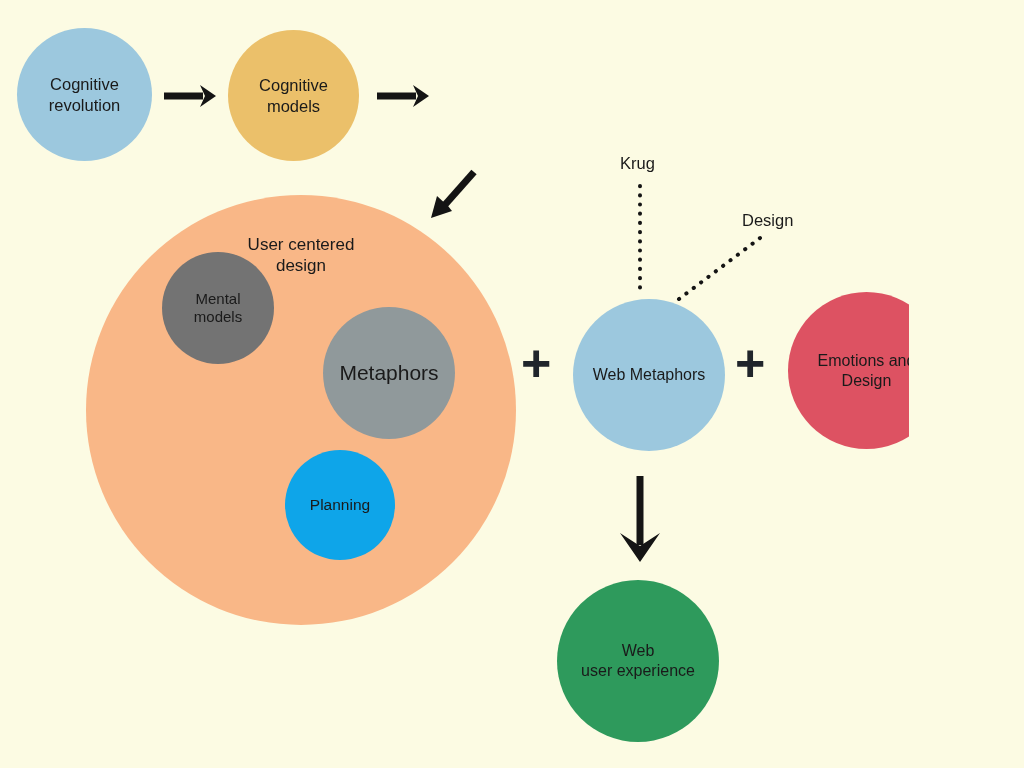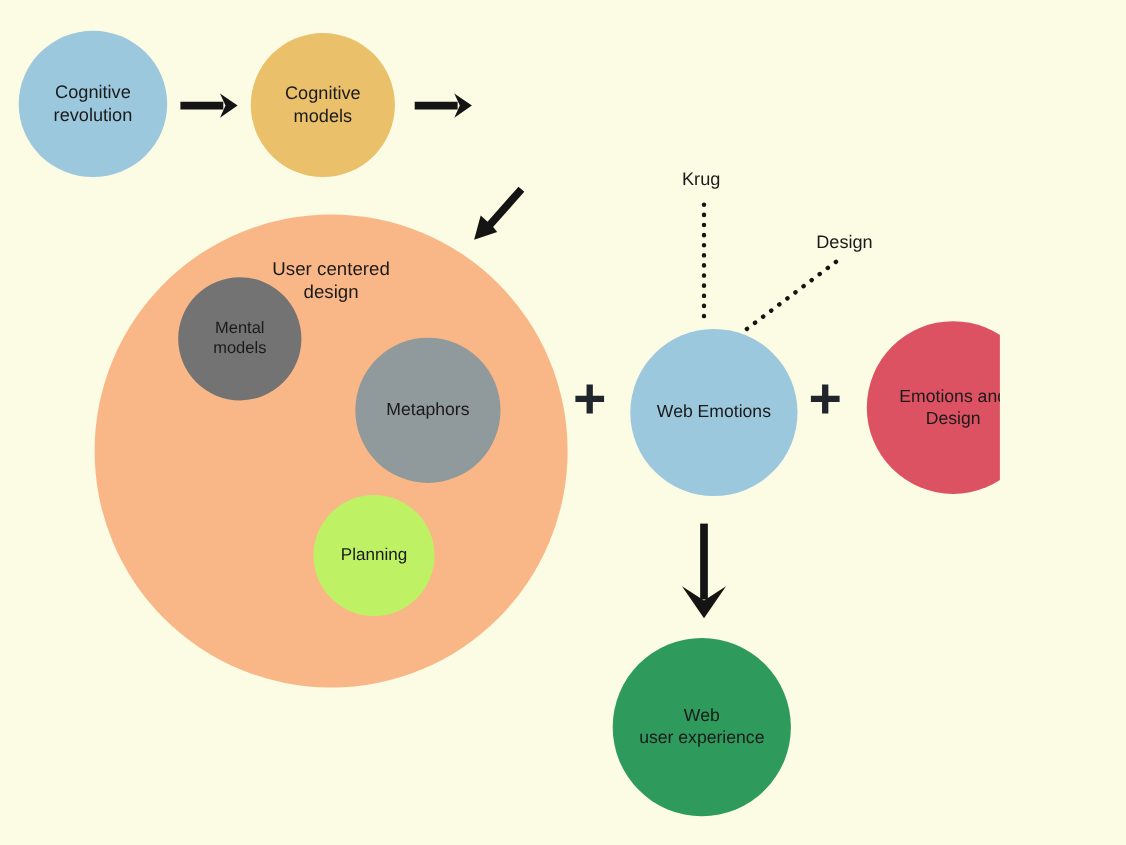--- a/index.html
+++ b/index.html
@@ -40,21 +40,21 @@
   #n-cognitive-revolution { left: 17px;  top: 28px;  width: 135px; height: 133px; font-size: 16.5px; }
   #n-cognitive-models     { left: 228px; top: 30px;  width: 131px; height: 131px; font-size: 16.5px; }
   #n-seven-stages         { left: 437px; top: 25px;  width: 156px; height: 156px; font-size: 16.5px; }
 
   #n-ucd {
     left: 86px; top: 195px; width: 430px; height: 430px;
     align-items: flex-start; justify-content: center;
     font-size: 17px; padding-top: 40px;
   }
   #n-mental-models  { left: 162px; top: 252px; width: 112px; height: 112px; font-size: 15px; }
-  #n-metaphors      { left: 323px; top: 307px; width: 132px; height: 132px; font-size: 16px; }
+  #n-metaphors      { left: 323px; top: 307px; width: 132px; height: 132px; font-size: 21px; }
   #n-affordances    { left: 160px; top: 385px; width: 106px; height: 106px; font-size: 15px; }
   #n-planning       { left: 285px; top: 450px; width: 110px; height: 110px; font-size: 15.5px; }
 
   #n-web-usability  { left: 573px; top: 299px; width: 152px; height: 152px; font-size: 16px; }
   #n-emotions       { left: 788px; top: 292px; width: 157px; height: 157px; font-size: 16px; }
   #n-web-ux         { left: 557px; top: 580px; width: 162px; height: 162px; font-size: 16px; }
 
   .plus {
     position: absolute;
     color: #20252b;
@@ -123,28 +123,28 @@
   <div class="node" id="n-mental-models" style="background:#737373;">
     <span class="node-label">Mental
 models</span>
   </div>
 
   <div class="node" id="n-metaphors" style="background:#90999b;">
     <span class="node-label">Metaphors</span>
   </div>
 
 
-  <div class="node" id="n-planning" style="background:#bef264;">
+  <div class="node" id="n-planning" style="background:#0ea5e9;">
     <span class="node-label">Planning</span>
   </div>
 
   <div class="plus" id="plus-1">+</div>
 
   <div class="node" id="n-web-usability" style="background:#9cc8de;">
-    <span class="node-label">Web Emotions</span>
+    <span class="node-label">Web Metaphors</span>
   </div>
 
   <div class="plus" id="plus-2">+</div>
 
   <div class="node" id="n-web-ux" style="background:#2e9a5c;">
     <span class="node-label">Web
 user experience</span>
   </div>
 
   <div class="node" id="n-emotions" style="background:#dd5262;">

